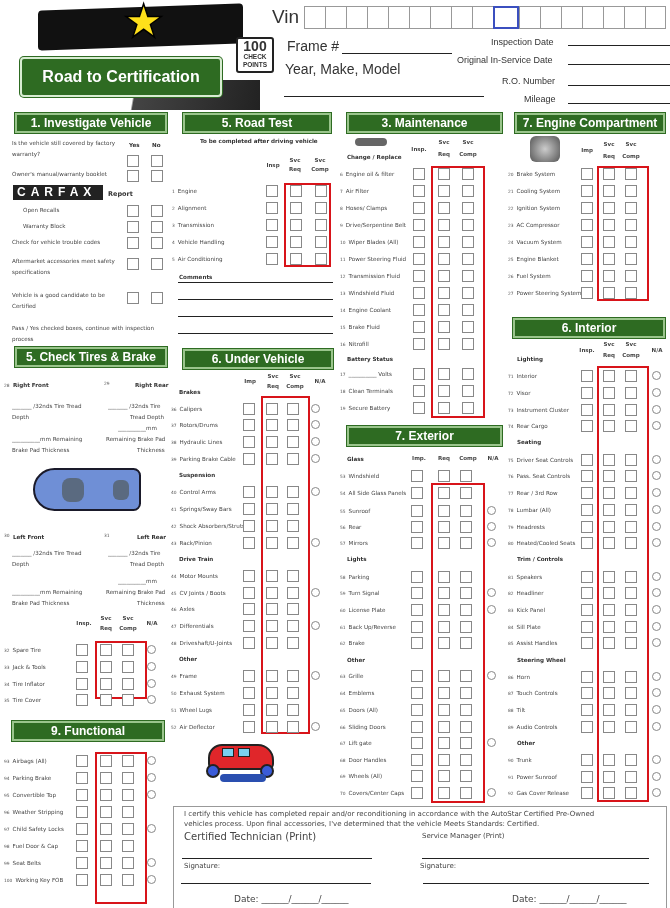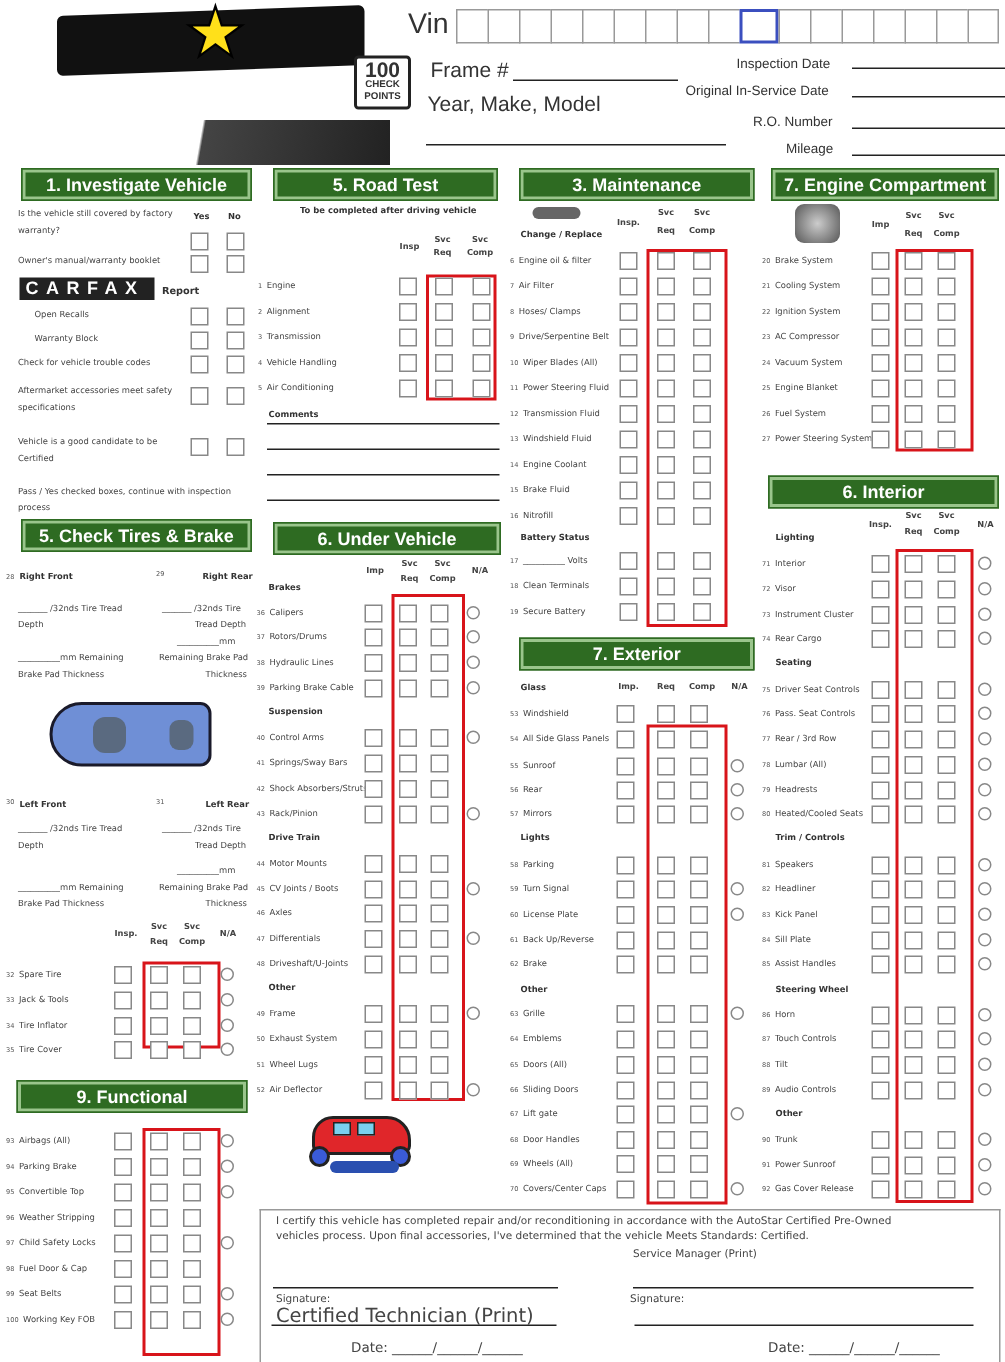--- a/index.html
+++ b/index.html
@@ -20,20 +20,23 @@
 .vin .cell.active{border:2px solid #3b4fbf}
 .info{position:absolute;font-family:"Liberation Sans",sans-serif;color:#333}
 </style>
 </head>
 <body>
 
 <div class="abs" style="left:20px;top:2px;width:255px;height:104px">
   <div class="abs" style="left:60px;top:78px;width:180px;height:30px;background:linear-gradient(100deg,#fff 0%,#fff 30%,#444 31%,#222 100%);border-radius:0 0 0 80px"></div>
   <div class="abs" style="left:18px;top:5px;width:205px;height:40px;background:#111;border-radius:4px;transform:skewY(-2deg)"></div>
   <div class="abs" style="left:103px;top:-4px;font-size:46px;color:#ffe01a;line-height:46px;-webkit-text-stroke:1.5px #000">★</div>
+  <div class="abs" style="left:0;top:55px;width:202px;height:40px;background:#2e6b22;border:2px solid #d8ecd2;border-radius:4px;box-shadow:0 0 0 1px #2e6b22">
+    <div style="color:#fff;font:bold 16px 'Liberation Sans',sans-serif;text-align:center;line-height:36px">Road to Certification</div>
+  </div>
   <div class="abs" style="left:216px;top:35px;width:38px;height:36px;background:#fff;border:2px solid #222;border-radius:3px;text-align:center;font-family:'Liberation Sans',sans-serif">
     <div style="font-weight:bold;font-size:14px;line-height:14px">100</div>
     <div style="font-weight:bold;font-size:6.5px;line-height:8px">CHECK</div>
     <div style="font-weight:bold;font-size:6.5px;line-height:7px">POINTS</div>
   </div>
 </div>
 
 <div class="info" style="left:272px;top:6px;font-size:19px">Vin</div>
 <div class="vin">
   <div class="cell"></div>
@@ -666,21 +669,21 @@
     <div class="lbl" style="left:508px;top:789px"><span class="num">92</span><span>Gas Cover Release</span></div>
     <div class="cb" style="left:581px;top:787px"></div>
     <div class="cb" style="left:603px;top:787px"></div>
     <div class="cb" style="left:625px;top:787px"></div>
     <div class="rd" style="left:652px;top:788px"></div>
   </div>
 
 <div class="abs" style="left:173px;top:806px;width:494px;height:102px;border:1px solid #999;border-bottom:none"></div>
 <div class="lbl" style="left:184px;top:810px;font-size:7px;line-height:9px">I certify this vehicle has completed repair and/or reconditioning in accordance with the AutoStar Certified Pre-Owned</div>
 <div class="lbl" style="left:184px;top:820px;font-size:7px;line-height:9px">vehicles process.  Upon final accessories, I've determined that the vehicle Meets Standards: Certified.</div>
-<div class="lbl" style="left:184px;top:873px;font-size:13px;line-height:9px">Certified Technician (Print)</div>
+<div class="lbl" style="left:184px;top:832px;font-size:10px;line-height:9px">Certified Technician (Print)</div>
 <div class="line" style="left:182px;top:858px;width:190px;border-bottom-width:1.5px"></div>
 <div class="lbl" style="left:184px;top:862px;font-size:7px">Signature:</div>
 <div class="line" style="left:181px;top:883px;width:190px;border-bottom-width:1.5px"></div>
 <div class="lbl" style="left:234px;top:893px;font-size:9px;line-height:12px">Date:  ______/______/______</div>
 <div class="lbl" style="left:422px;top:832px;font-size:7px;line-height:9px">Service Manager (Print)</div>
 <div class="line" style="left:422px;top:858px;width:227px;border-bottom-width:1.5px"></div>
 <div class="lbl" style="left:420px;top:862px;font-size:7px">Signature:</div>
 <div class="line" style="left:423px;top:883px;width:226px;border-bottom-width:1.5px"></div>
 <div class="lbl" style="left:512px;top:893px;font-size:9px;line-height:12px">Date:  ______/______/______</div>
 

